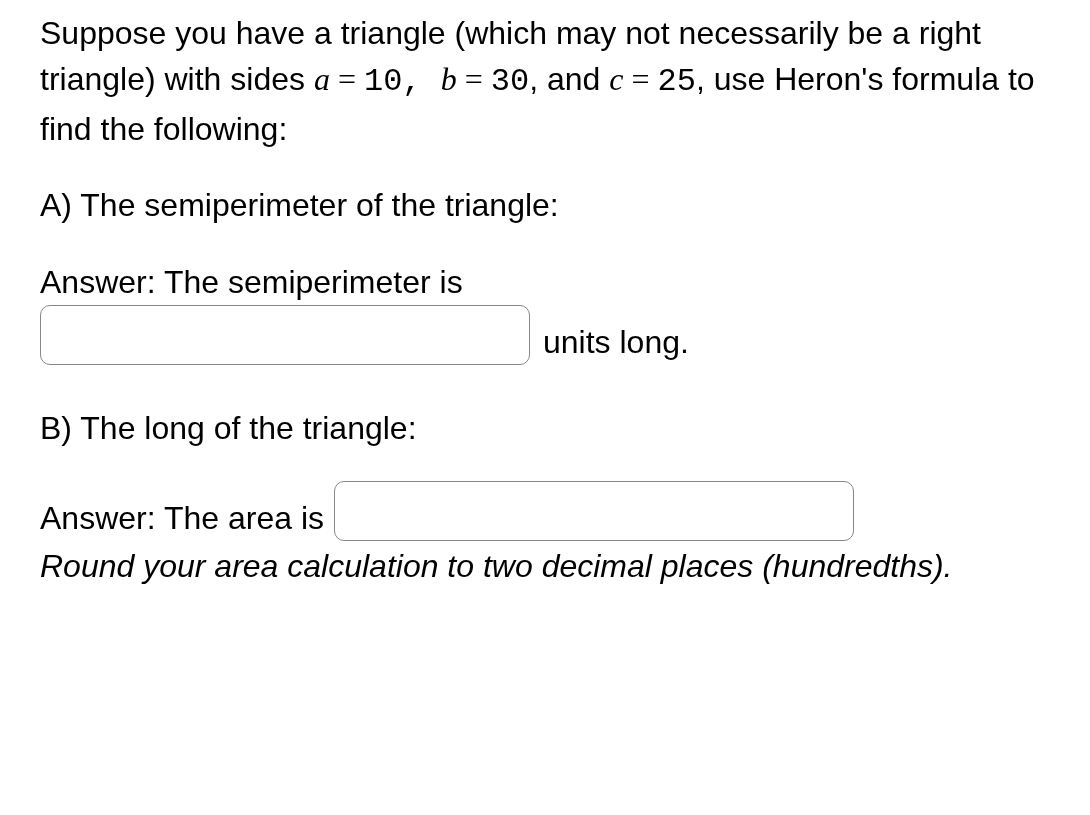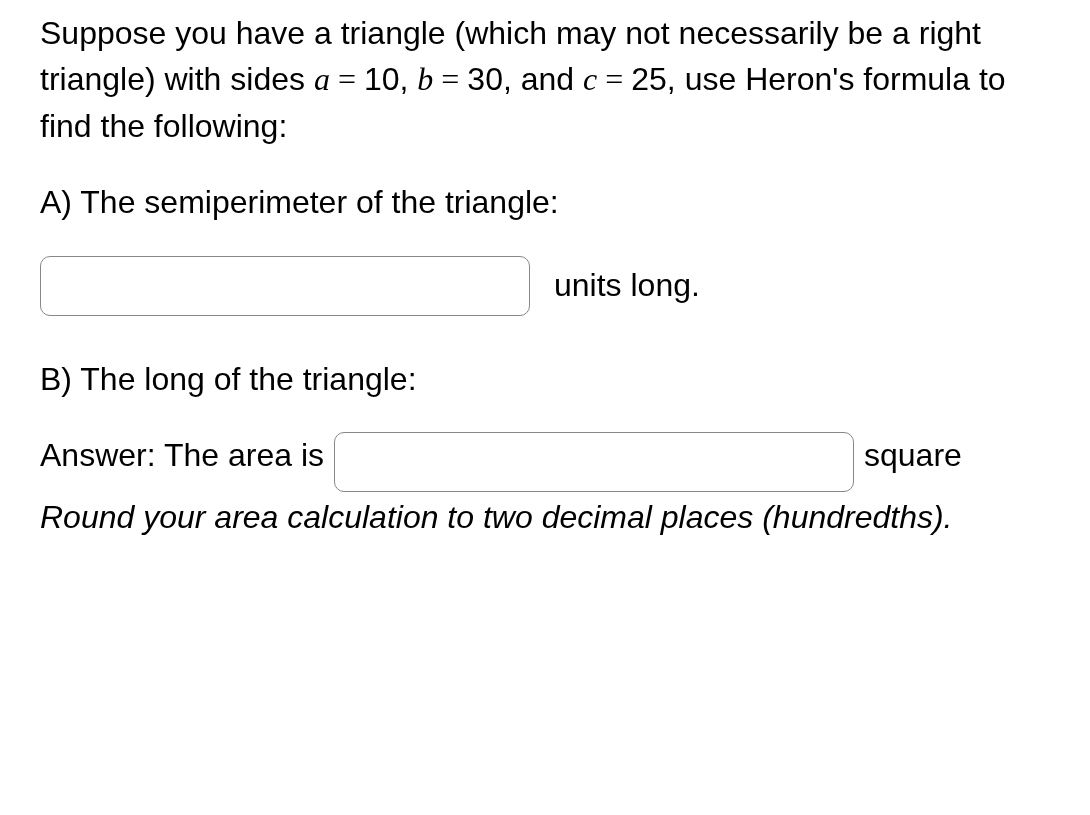--- a/index.html
+++ b/index.html
@@ -14,21 +14,21 @@
       background: #fff;
       padding: 10px 30px 10px 40px;
       width: 1090px;
       line-height: 1.45;
     }
     .math-var {
       font-family: 'Times New Roman', Times, serif;
       font-style: italic;
     }
     .math-num {
-      font-family: Liberation Sans, sans-serif;
+      font-family: Liberation Mono, monospace;
     }
     .math-eq {
       font-family: 'Times New Roman', Times, serif;
     }
     .question-intro {
       margin-bottom: 30px;
     }
     .part-heading {
       margin-bottom: 30px;
     }
@@ -54,50 +54,50 @@
     }
     .input-b {
       width: 520px;
     }
     .instructions {
       margin-top: 2px;
       font-style: italic;
     }
     .answer-row {
       display: flex;
-      align-items: center;
+      align-items: flex-end;
       flex-wrap: wrap;
-      gap: 24px;
+      gap: 13px;
     }
     .answer-row-b {
       display: flex;
-      align-items: flex-start;
+      align-items: flex-end;
       gap: 10px;
       margin-top: 22px;
     }
   </style>
 </head>
 <body>
 
 <div class="question-intro">
   <span>Suppose you have a triangle (which may not necessarily be a right triangle) with sides </span><span class="math-var">a</span><span class="math-eq"> = </span><span class="math-num">10</span><span class="math-num">, </span><span class="math-var">b</span><span class="math-eq"> = </span><span class="math-num">30</span><span>, and </span><span class="math-var">c</span><span class="math-eq"> = </span><span class="math-num">25</span><span>, use Heron's formula to find the following:</span>
 </div>
 
 <div class="part-heading">A) The semiperimeter of the triangle:</div>
 
 <div class="answer-line">
+  <div>Answer: The semiperimeter is</div>
   <div class="answer-row">
     <input type="text" class="answer-input input-a" style="">
     <span>units long.</span>
   </div>
 </div>
 
 <div class="part-heading">B) The long of the triangle:</div>
 
 <div class="answer-line-b">
   <div class="answer-row-b">
     <span>Answer: The area is</span>
     <input type="text" class="answer-input input-b" style="">
-    <span>square</span>
   </div>
 </div>
 
 <div class="instructions">Round your area calculation to two decimal places (hundredths).</div>
 
 </body></html>

